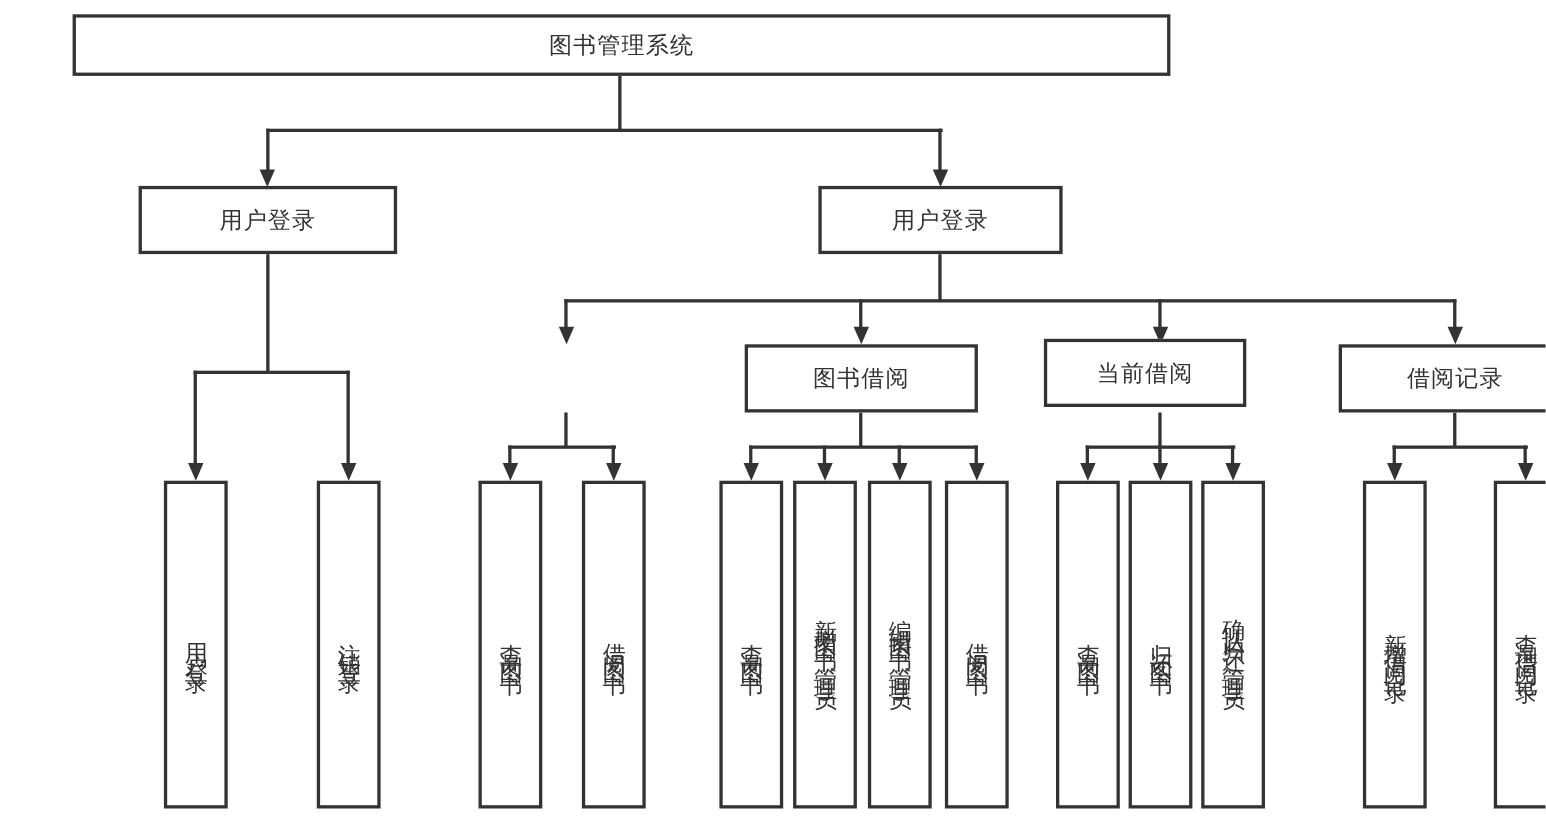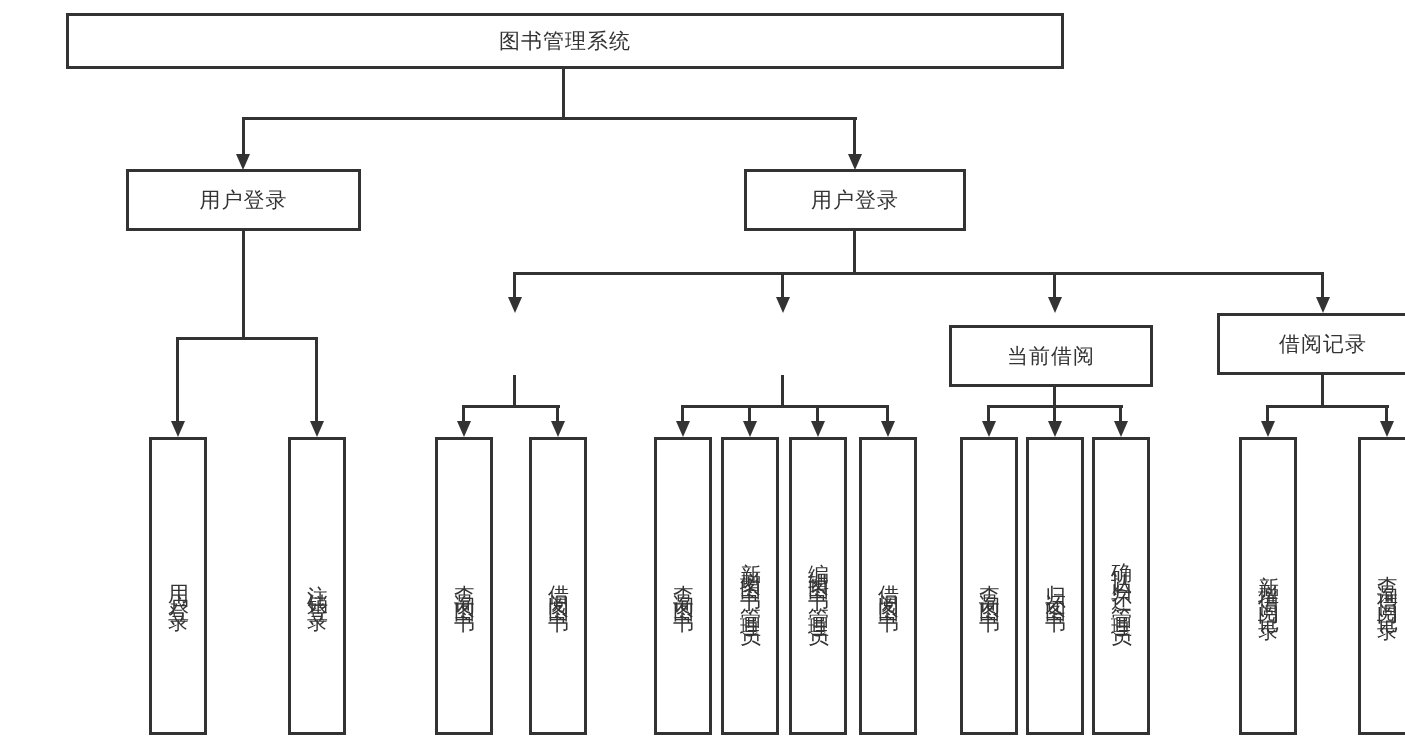--- a/index.html
+++ b/index.html
@@ -69,22 +69,25 @@
 
   <div class="box" style="left:82px; top:169px; width:235px; height:62px;">
     <span>用户登录</span>
   </div>
 
   <div class="box" style="left:700px; top:169px; width:222px; height:62px;">
     <span>用户登录</span>
   </div>
 
 
+  <div class="box" style="left:633px; top:313px; width:212px; height:62px;">
+    <span>图书借阅</span>
+  </div>
 
-  <div class="box" style="left:905px; top:325px; width:204px; height:62px;text-align:center;">
+  <div class="box" style="left:905px; top:308px; width:184px; height:62px;text-align:center;">
     <span>当前借阅</span>
   </div>
 
   <div class="box" style="left:1173px; top:313px; width:212px; height:62px;">
     <span>借阅记录</span>
   </div>
 
   <div class="box leaf" style="left:105px; top:437px; width:58px; height:298px;">
     <span>用户登录</span>
   </div>

